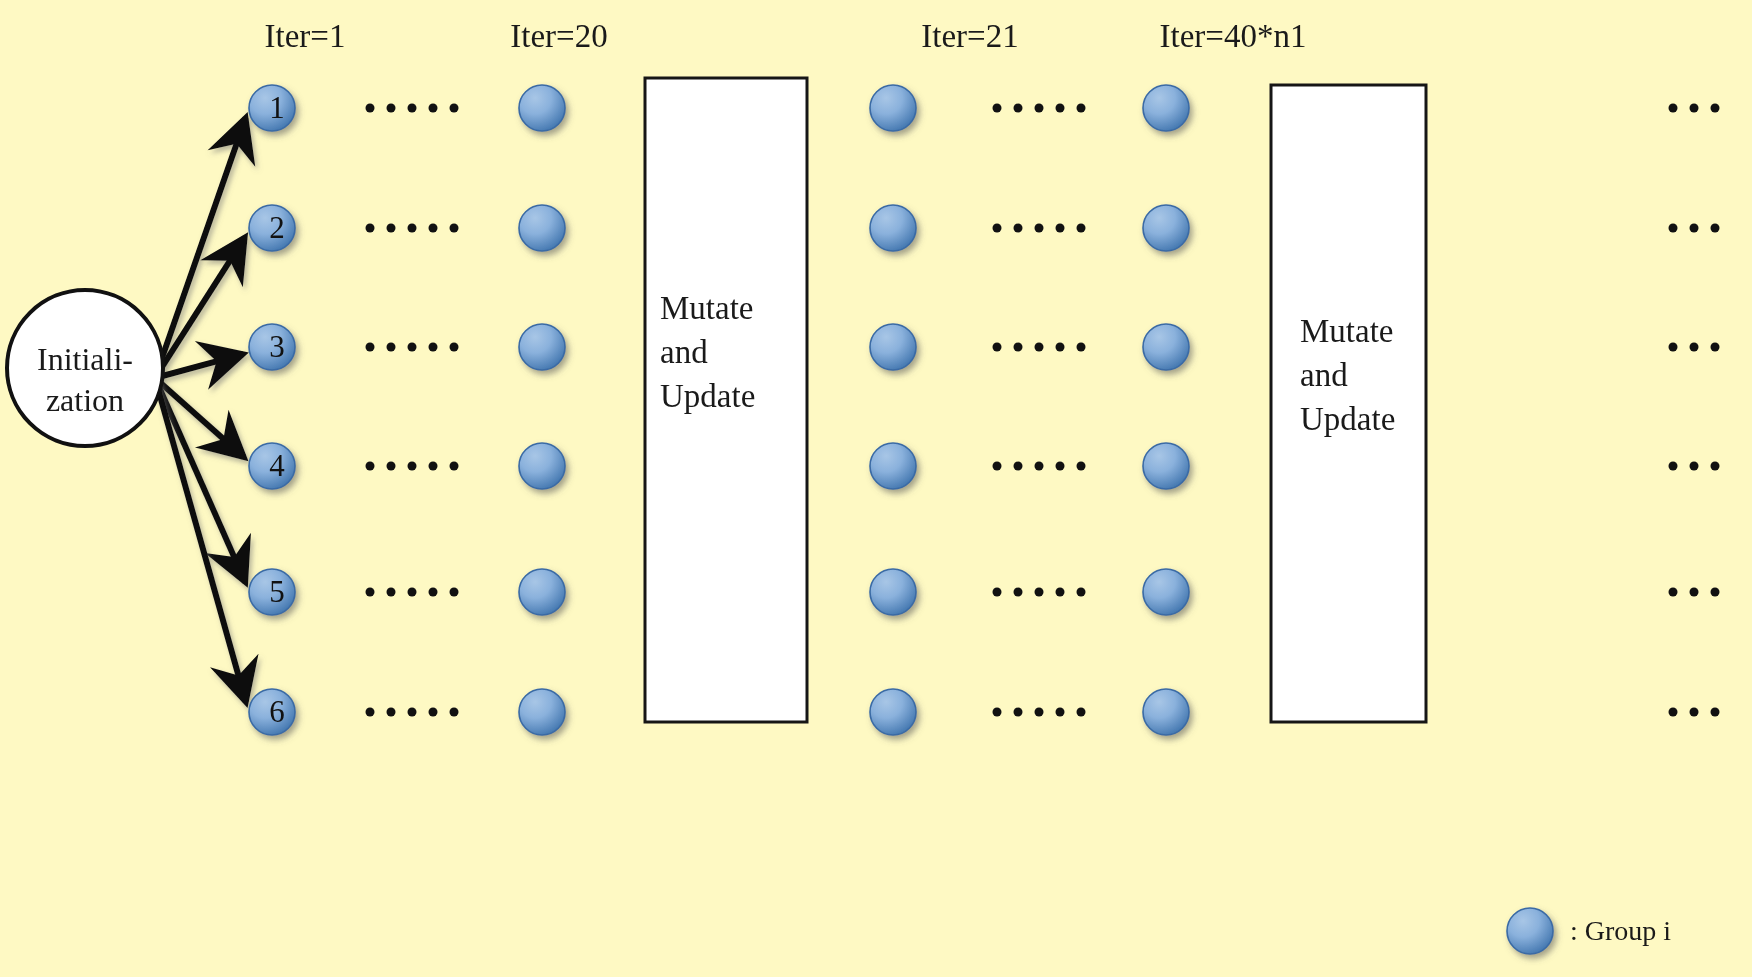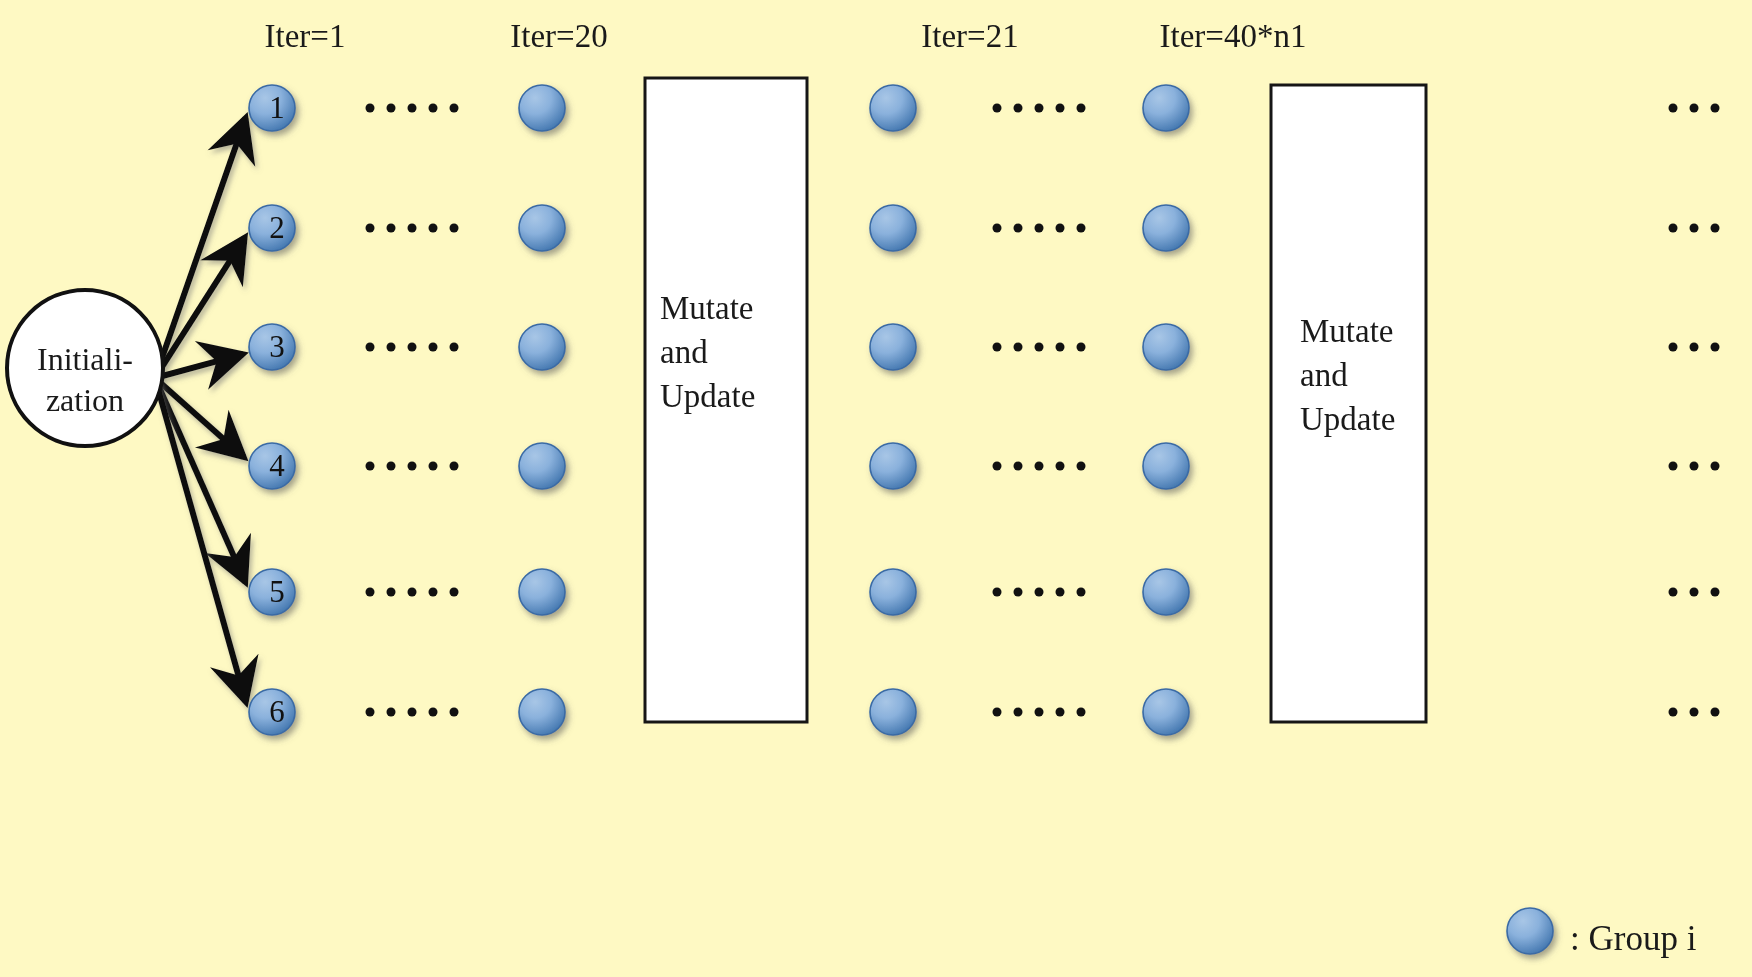--- a/index.html
+++ b/index.html
@@ -56,25 +56,24 @@
     position: absolute;
     font-family: "Liberation Serif", "DejaVu Serif", serif;
     font-size: 33px;
     color: #1a1a1a;
     line-height: 1.33;
     white-space: nowrap;
   }
   .legend-text {
     position: absolute;
     font-family: "Liberation Serif", "DejaVu Serif", serif;
-    font-size: 35px;
+    font-size: 28px;
     color: #1a1a1a;
     white-space: nowrap;
     transform: translateY(-50%);
-    margin-top: 8px;
   }
   .ell {
     position: absolute;
     transform: translate(-50%, -50%);
     display: flex;
     align-items: center;
     gap: 12px;
   }
   .ell i {
     display: block;

